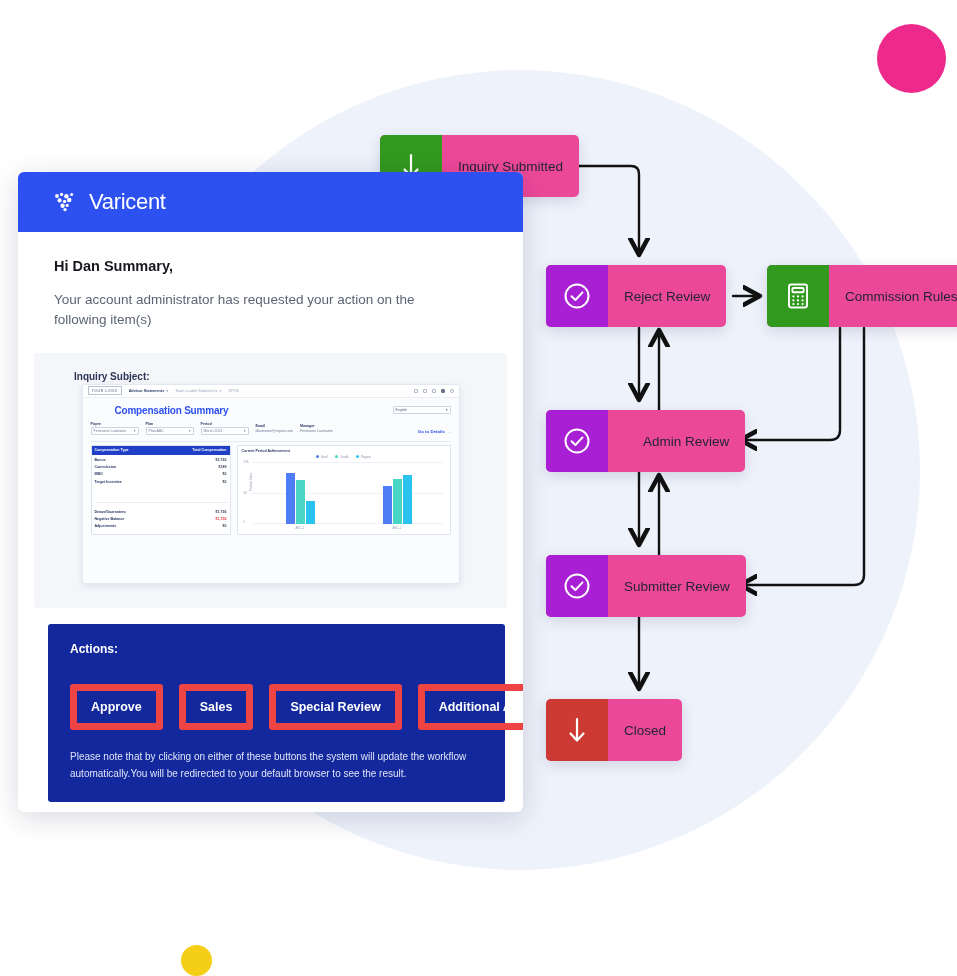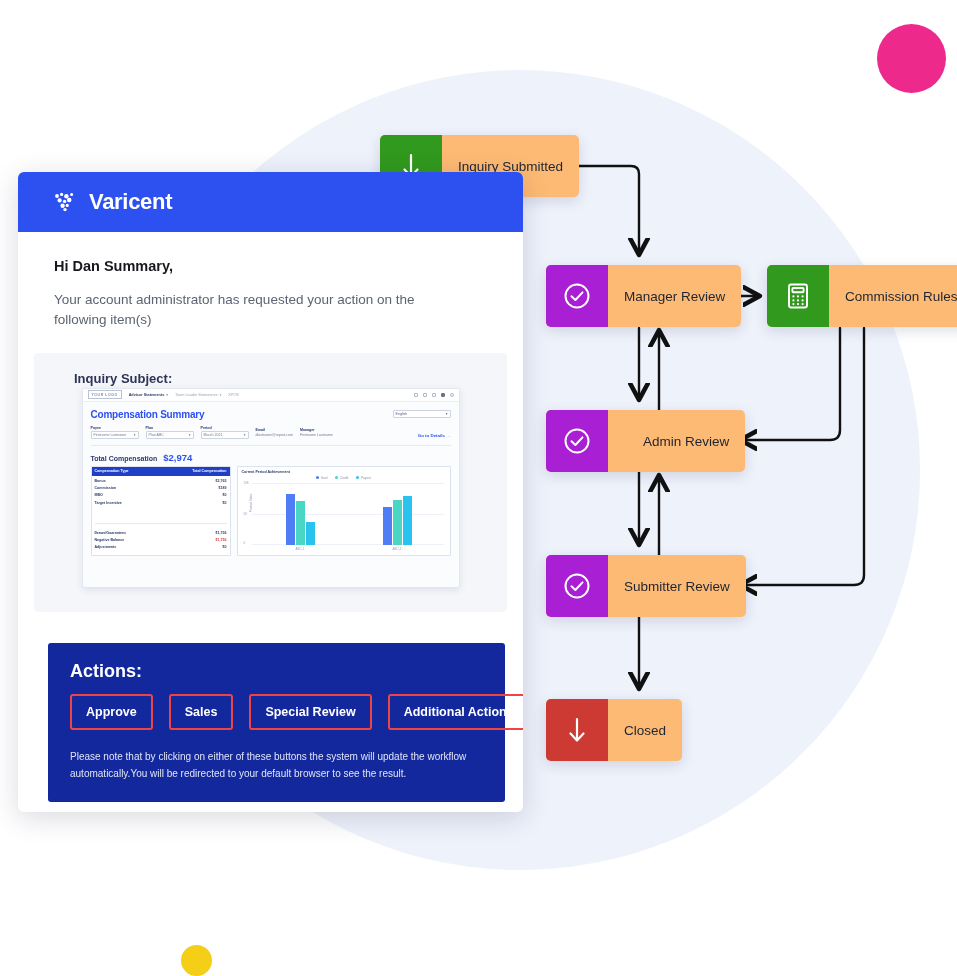--- a/index.html
+++ b/index.html
@@ -39,39 +39,39 @@
     box-shadow: 0 6px 28px rgba(16,24,64,.16);
     overflow: hidden;
   }
   .email-header {
     height: 60px; background: #2d50f0;
     display: flex; align-items: center; padding-left: 36px;
   }
   .logo-wrap { display: flex; align-items: center; gap: 9px; }
   .logo-mark { width: 26px; height: 20px; display: block; }
   .logo-text {
-    color: #fff; font-size: 22px; font-weight: bold; letter-spacing: -0.3px;
+    color: #fff; font-size: 22px; font-weight: normal; letter-spacing: -0.3px;
   }
 
   .email-body { padding: 26px 36px 0 36px; }
   .greeting {
     font-size: 14.5px; font-weight: bold; color: #16181d; margin-bottom: 16px;
   }
   .intro {
     font-size: 13.5px; color: #5b6472; line-height: 1.5; max-width: 370px;
   }
 
   .subject-panel {
     margin: 22px 16px 0 16px;
     background: #f4f6fa;
     border-radius: 4px;
     padding: 18px 0 24px 0;
   }
   .subject-label {
-    font-size: 13px; font-weight: bold; color: #2e3456;
+    font-size: 10px; font-weight: bold; color: #2e3456;
     padding-left: 40px; margin-bottom: 2px;
   }
   .subject-value {
     font-size: 13.5px; color: #6a7392; padding-left: 40px; margin-bottom: 14px;
   }
 
   
   .mini {
     margin: 0 auto; width: 378px; height: 200px;
     background: #fbfcfe;
@@ -95,20 +95,21 @@
   .mini-nav-item.dim { color: #9aa4bb; font-weight: normal; }
   .mini-caret { font-size: 3.6px; color: #9aa4bb; }
   .mini-nav-icons { margin-left: auto; display: flex; gap: 5px; }
   .mini-nav-icons i {
     width: 4px; height: 4px; border: .5px solid #aeb7c9; border-radius: 1px; display: block;
   }
 
   .mini-title-row {
     display: flex; align-items: center; justify-content: space-between;
     padding: 7px 8px 0 8px;
+    margin-left: 24px;
   }
   .mini-title { font-size: 10px; font-weight: bold; color: #2d50f0; letter-spacing: -.2px; }
   .mini-select {
     width: 58px; height: 8px; border: 1px solid #ccd4e2; background: #fff;
     border-radius: 1px; font-size: 3.6px; color: #5c6480;
     display: flex; align-items: center; justify-content: space-between; padding: 0 2px;
   }
 
   .mini-filters {
     display: flex; gap: 0; padding: 6px 8px 0 8px; align-items: flex-end;
@@ -166,35 +167,35 @@
   .mini-group { flex: 1; display: flex; align-items: flex-end; justify-content: center; gap: 1px; height: 100%; }
   .mini-bar { width: 9px; }
   .mini-xticks { display: flex; margin-left: 10px; margin-top: 2px; }
   .mini-xtick { flex: 1; text-align: center; font-size: 3px; color: #9aa4bb; }
 
   
   .actions {
     position: absolute; left: 30px; right: 18px; bottom: 10px;
     background: #13289c; border-radius: 3px; padding: 18px 22px 20px 22px;
   }
-  .actions-title { color: #fff; font-size: 18px; font-weight: bold; margin-bottom: 12px; }
+  .actions-title { color: #fff; font-size: 12px; font-weight: bold; margin-bottom: 28px; }
   .actions-row { display: flex; gap: 16px; margin-bottom: 18px; }
   .action-btn {
-    border: 2px solid #ef4444; background: transparent; color: #ffffff;
+    border: 7px solid #ef4444; background: transparent; color: #ffffff;
     font-family: "Liberation Sans", sans-serif;
     font-size: 12.5px; font-weight: bold; border-radius: 3px;
     padding: 9px 14px; cursor: pointer; white-space: nowrap;
   }
   .actions-note { color: #dfe4f7; font-size: 10px; line-height: 1.7; max-width: 430px; }
 
   
   .flow { position: absolute; left: 0; top: 0; width: 957px; height: 976px; pointer-events: none; }
   .node {
     position: absolute; height: 62px; display: flex; align-items: stretch;
-    background: #fdba74; border-radius: 5px;
+    background: #ec4899; border-radius: 5px;
     box-shadow: 0 4px 14px rgba(20,30,70,.14);
     overflow: hidden;
     pointer-events: auto;
   }
   .node-icon {
     width: 62px; flex: 0 0 62px; display: flex; align-items: center; justify-content: center;
   }
   .node-label {
     display: flex; align-items: center; padding: 0 16px;
     font-size: 13.5px; color: #1f2430; white-space: nowrap;
@@ -250,21 +251,21 @@
     <div class="node-label">Inquiry Submitted</div>
   </div>
 
   <div class="node" style="left:546px; top:265px;">
     <div class="node-icon node-purple">
       <svg width="30" height="30" viewBox="0 0 30 30" fill="none" stroke="#fff" stroke-width="2" stroke-linecap="round" stroke-linejoin="round">
         <circle cx="15" cy="15" r="11.5"></circle>
           <path d="M9.5,15.2 L13.4,19 L20.5,11.4"></path>
       </svg>
     </div>
-    <div class="node-label">Manager Review</div>
+    <div class="node-label">Reject Review</div>
   </div>
 
   <div class="node" style="left:767px; top:265px;">
     <div class="node-icon node-green">
       <svg width="28" height="30" viewBox="0 0 28 30" fill="none" stroke="#fff" stroke-width="1.9" stroke-linejoin="round">
         <rect x="5" y="3.5" width="18" height="23" rx="2.2"></rect>
         <rect x="8.4" y="7" width="11.2" height="4.2" rx="1"></rect>
         <circle cx="9.4" cy="15.4" r="1.1" fill="#fff" stroke="none"></circle>
         <circle cx="14" cy="15.4" r="1.1" fill="#fff" stroke="none"></circle>
         <circle cx="18.6" cy="15.4" r="1.1" fill="#fff" stroke="none"></circle>
@@ -397,24 +398,20 @@
           </div>
           <div class="mini-field">
             <div class="mini-field-label">Manager</div>
             <div class="mini-field-plain">Firstname Lastname</div>
           </div>
           <div class="mini-link">Go to Details →</div>
         </div>
 
         <div class="mini-divider"></div>
 
-        <div class="mini-total-row">
-          <span class="mini-total-label">Total Compensation</span>
-          <span class="mini-total-value">$2,974</span>
-        </div>
 
         <div class="mini-cols">
 
           <div class="mini-table">
             <div class="mini-thead">
               <span>Compensation Type</span>
               <span>Total Compensation</span>
             </div>
             <div style="padding-top:2px">
               <div class="mini-trow">

